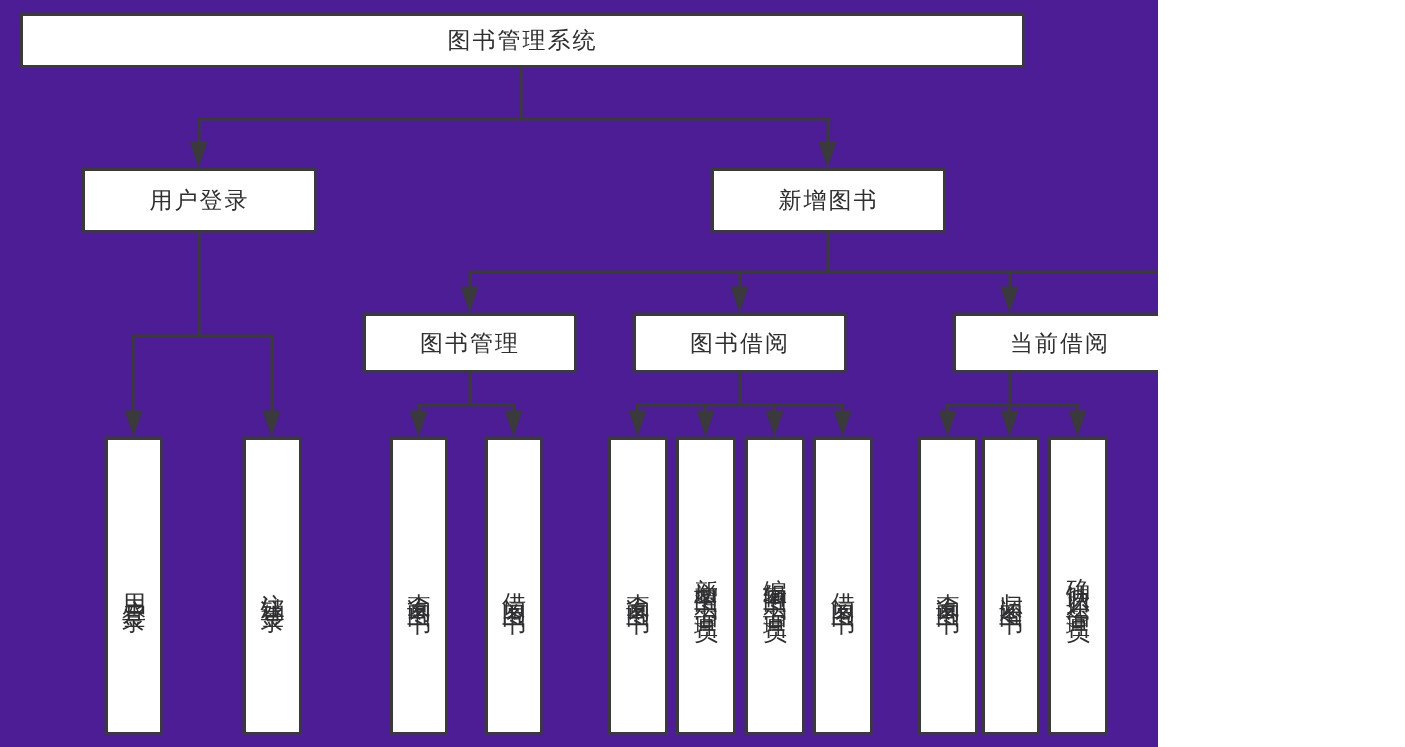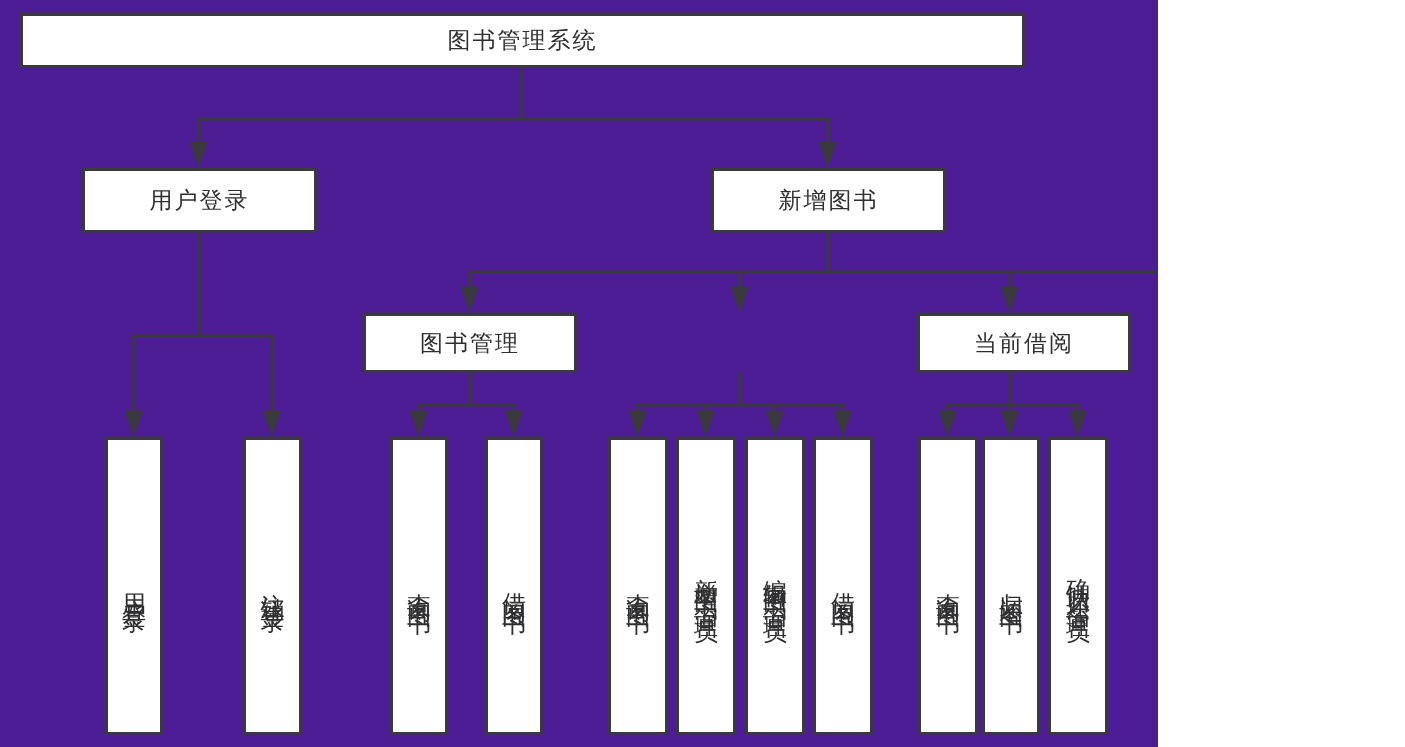--- a/index.html
+++ b/index.html
@@ -54,21 +54,22 @@
   <div class="vline" style="left:469px;top:271px;height:16px"></div>
   <div class="arrow" style="left:461px;top:287px"></div>
   <div class="vline" style="left:739px;top:271px;height:16px"></div>
   <div class="arrow" style="left:731px;top:287px"></div>
   <div class="vline" style="left:1009px;top:271px;height:16px"></div>
   <div class="arrow" style="left:1001px;top:287px"></div>
   <div class="vline" style="left:1279px;top:271px;height:16px"></div>
   <div class="arrow" style="left:1271px;top:287px"></div>
 
   <div class="box hbox" style="left:363px;top:313px;width:214px;height:60px">图书管理</div>
-  <div class="box hbox" style="left:917px;top:313px;width:214px;height:60px">当前借阅</div>
+  <div class="box hbox" style="left:633px;top:313px;width:214px;height:60px">图书借阅</div>
+  <div class="box hbox" style="left:953px;top:313px;width:214px;height:60px">当前借阅</div>
 
   <div class="vline" style="left:469px;top:373px;height:34px"></div>
   <div class="hline" style="left:418px;top:404px;width:98px"></div>
   <div class="vline" style="left:418px;top:404px;height:9px"></div>
   <div class="arrow" style="left:410px;top:411px"></div>
   <div class="vline" style="left:513px;top:404px;height:9px"></div>
   <div class="arrow" style="left:505px;top:411px"></div>
 
   <div class="vline" style="left:739px;top:373px;height:34px"></div>
   <div class="hline" style="left:636px;top:404px;width:209px"></div>

